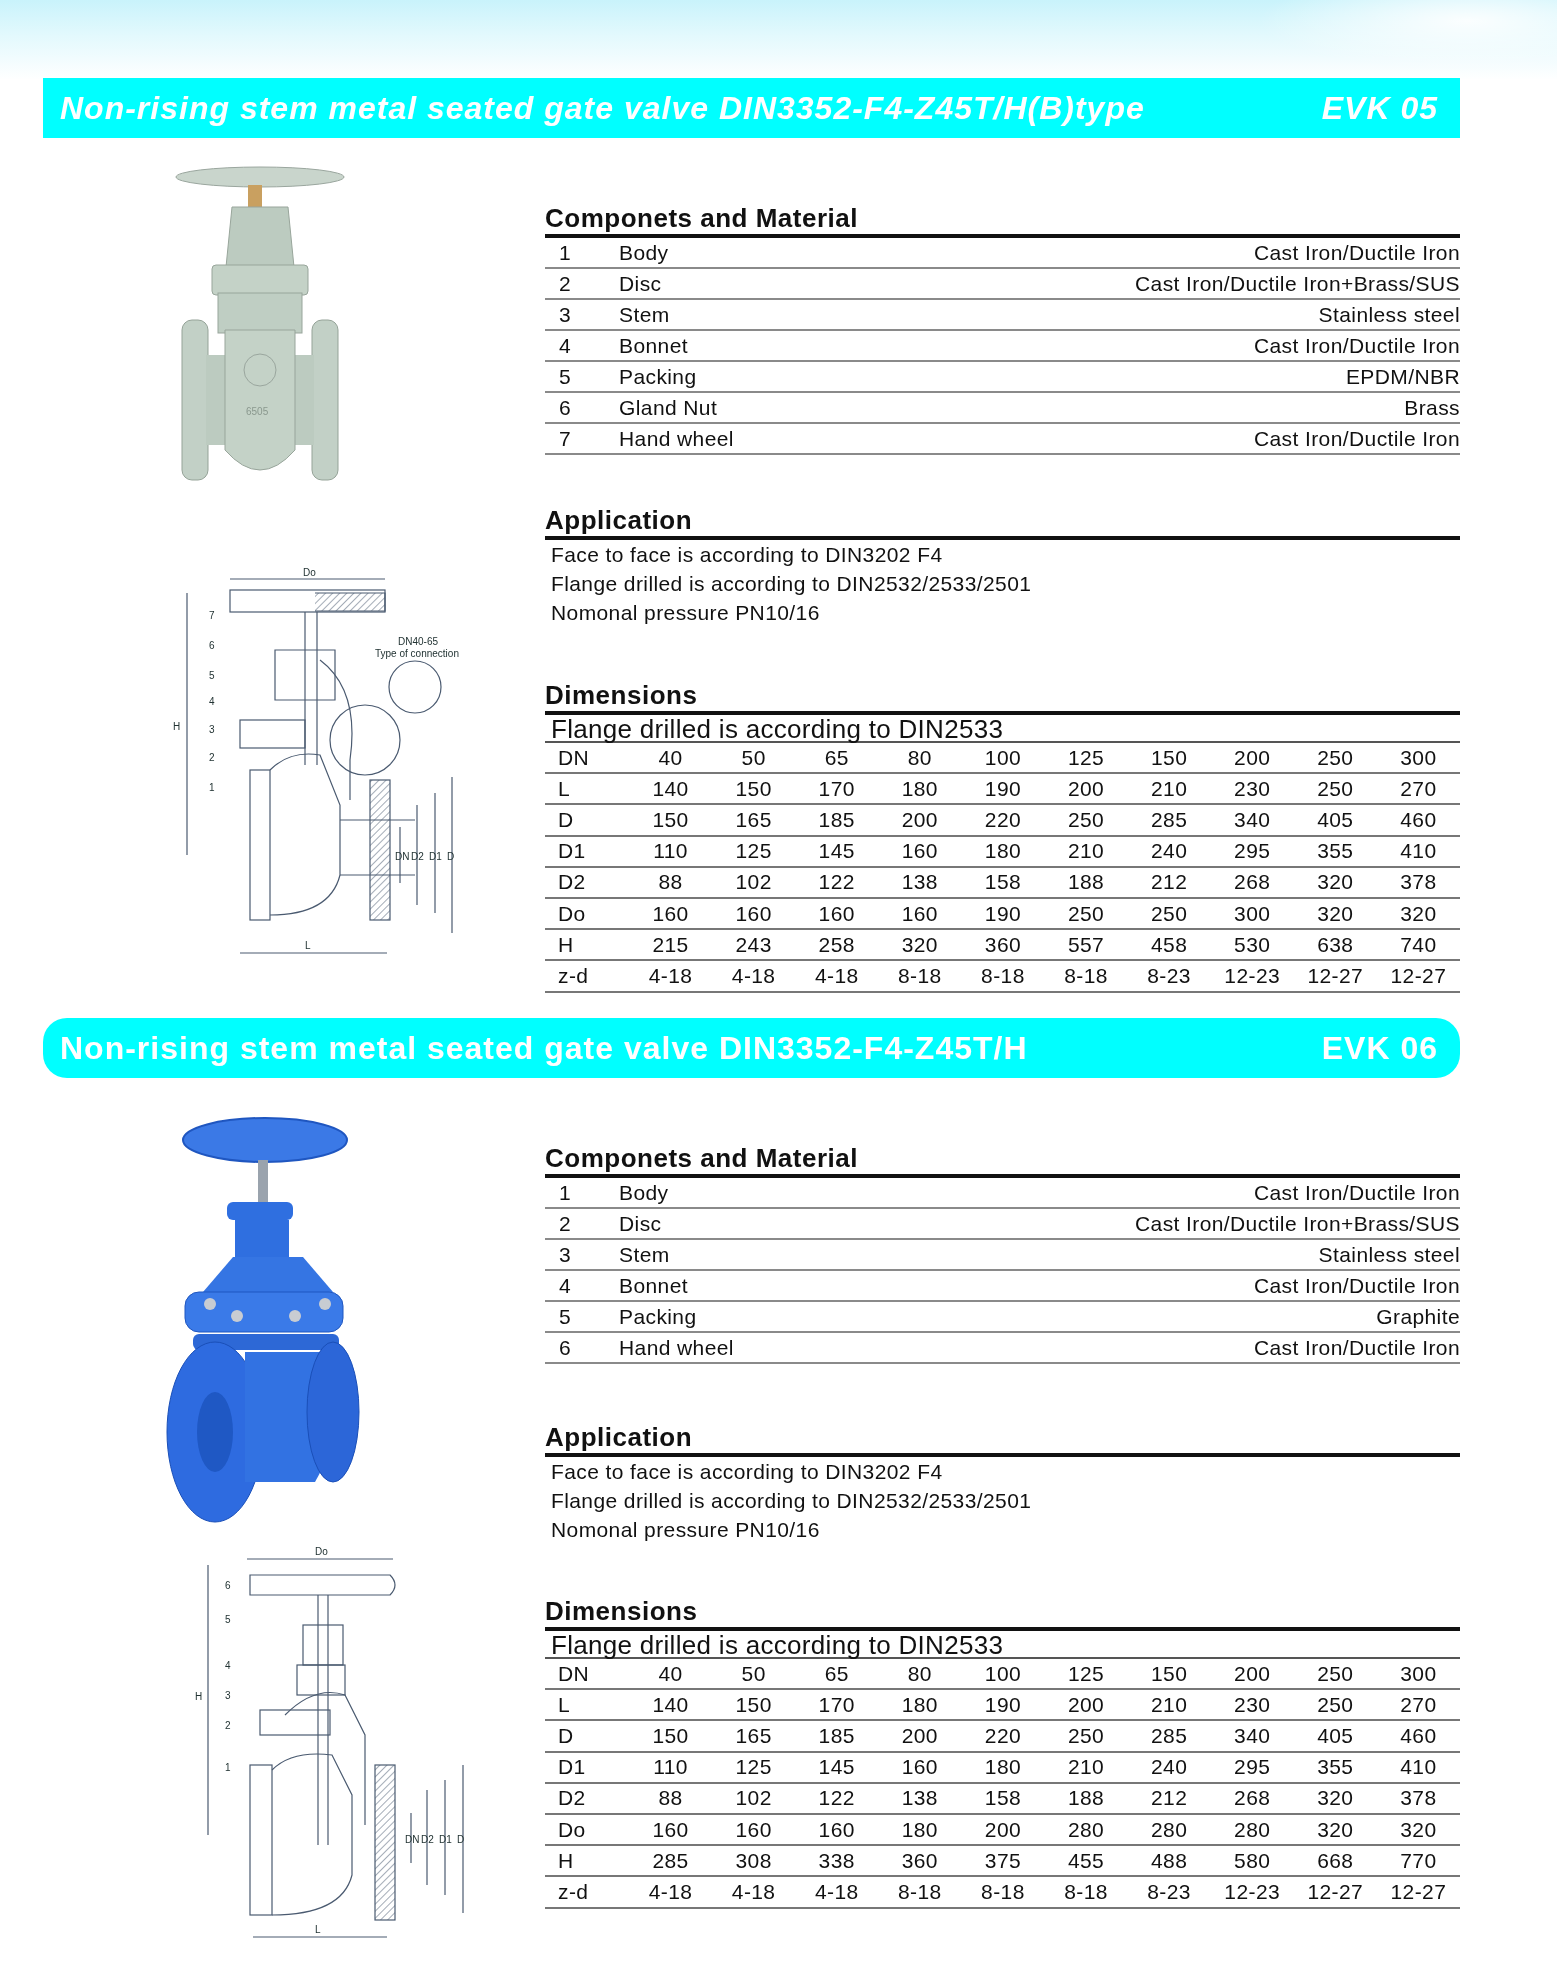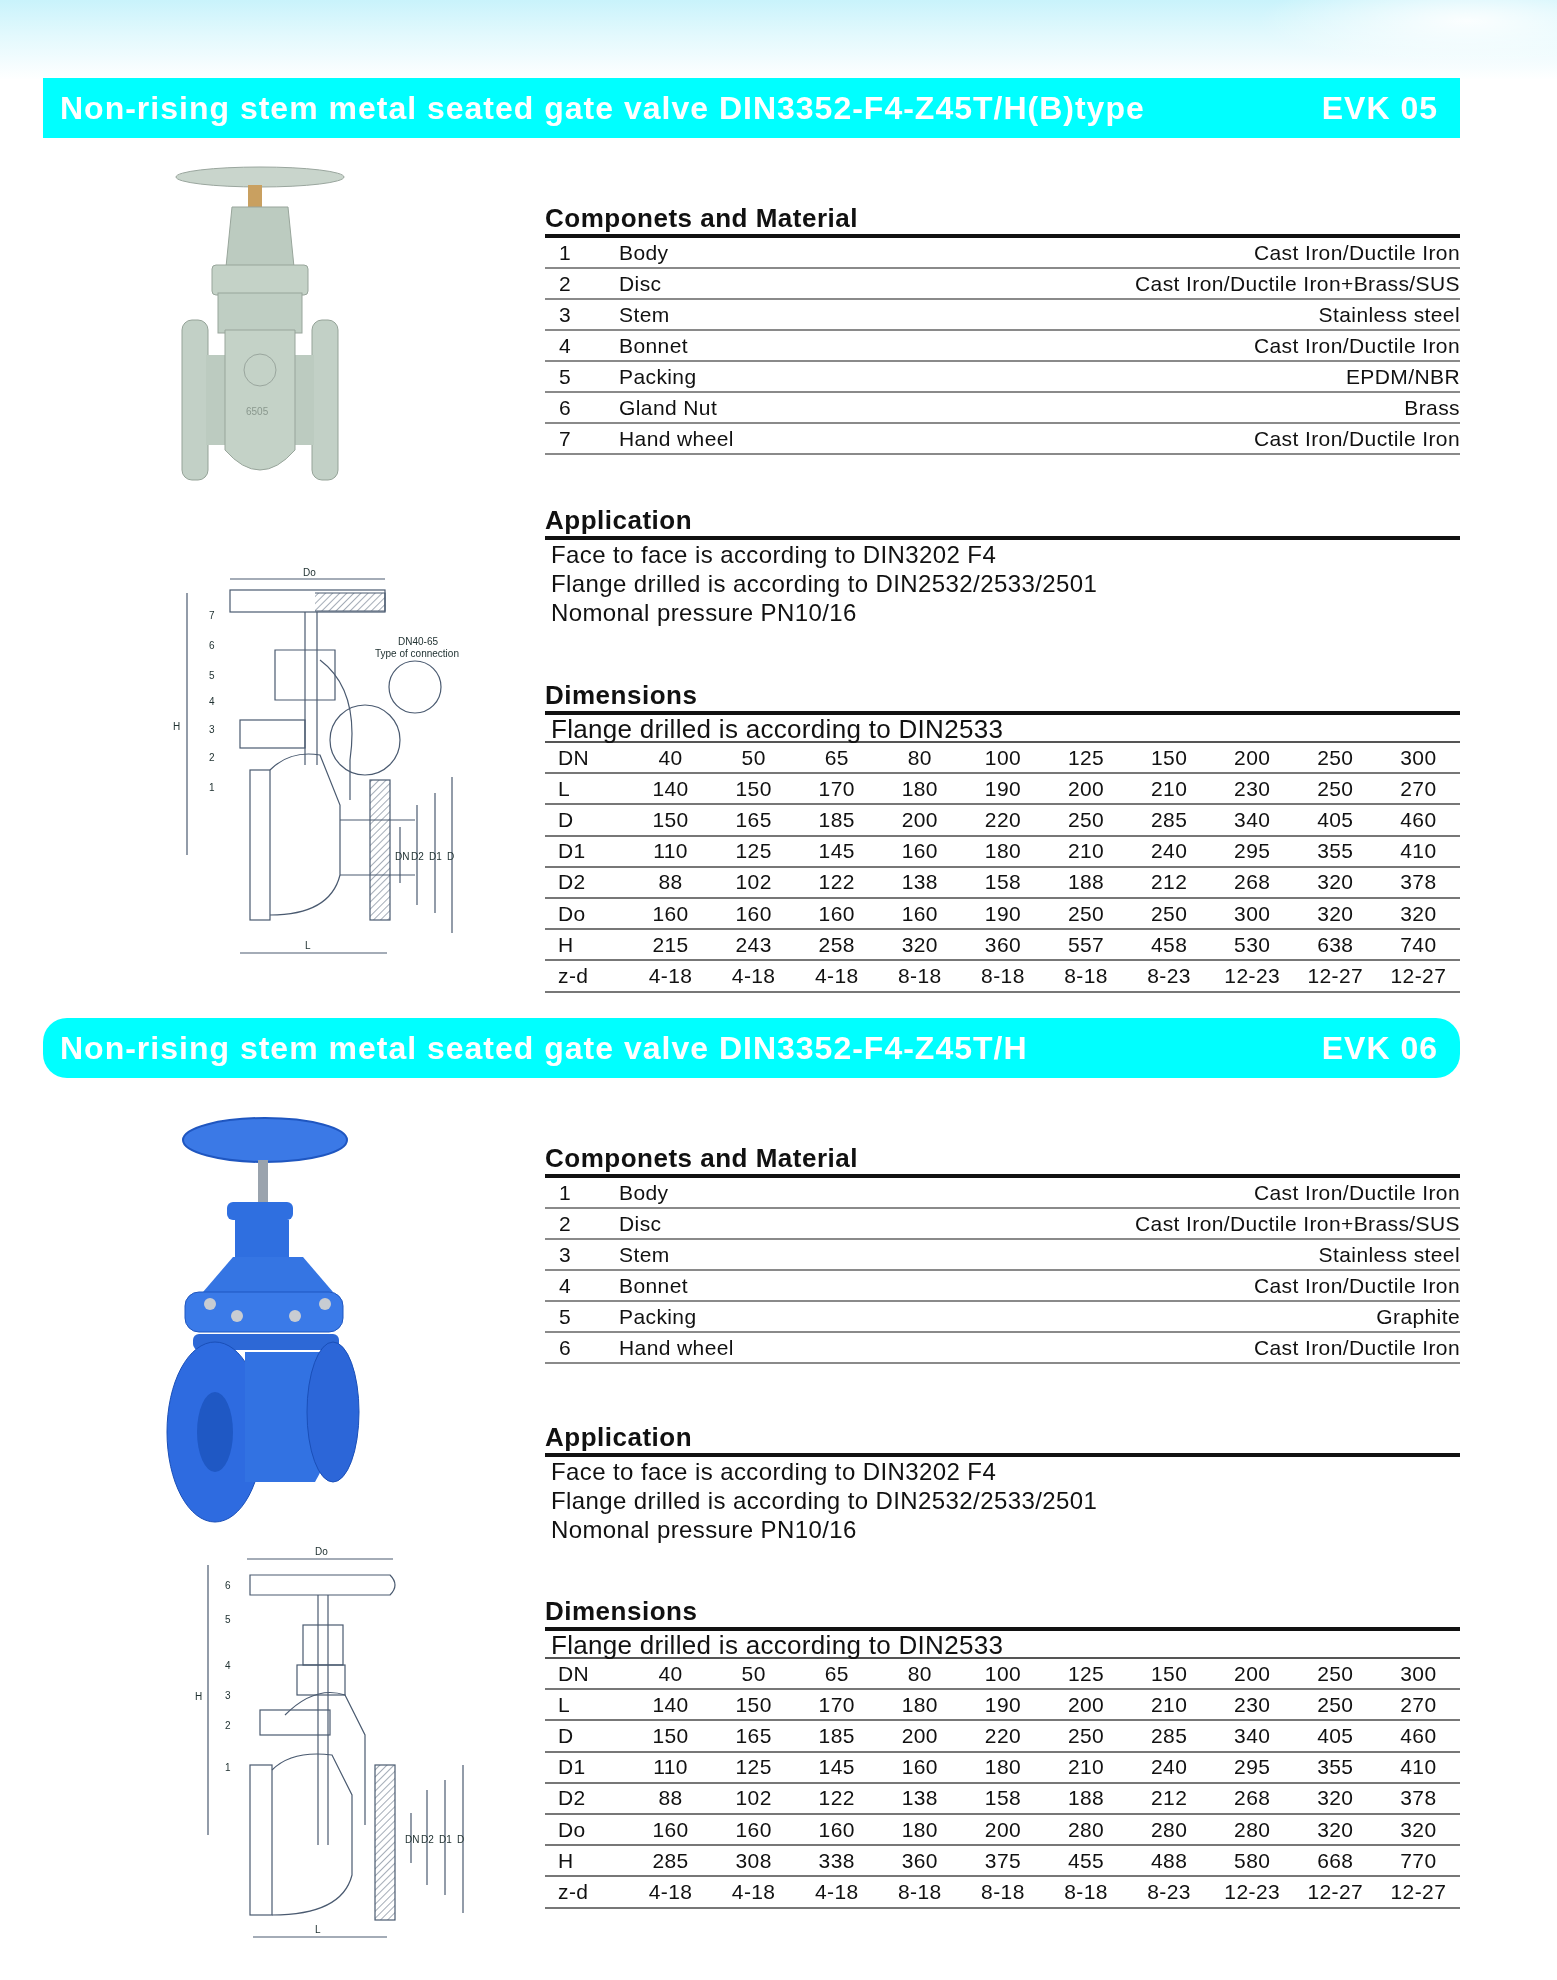--- a/index.html
+++ b/index.html
@@ -14,35 +14,35 @@
     color: #ffffff; display: flex; align-items: center; justify-content: space-between;
     padding: 0 22px 0 17px; font-weight: bold; font-size: 32px; letter-spacing: 1px; }
   .banner .code { padding-right: 0; }
   .right-col { position: absolute; left: 545px; width: 915px; }
   .h2 { font-weight: bold; font-size: 26px; letter-spacing: 0.5px; height: 32px; line-height: 32px; margin-top: 34px; }
   .thick { height: 4px; background: #111; }
   .mat-row { display: flex; height: 31px; align-items: center; border-bottom: 2px solid #8a8a8a; font-size: 21px; letter-spacing: 0.4px; }
   .mat-row .no { width: 74px; padding-left: 14px; }
   .mat-row .part { width: 184px; }
   .mat-row .mat { flex: 1; text-align: right; }
-  .app-line { font-size: 24px; height: 29px; line-height: 29px; padding-left: 6px; letter-spacing: 0.4px; }
+  .app-line { font-size: 21px; height: 29px; line-height: 29px; padding-left: 6px; letter-spacing: 0.4px; }
   .note { font-size: 26px; height: 28px; line-height: 28px; padding-left: 6px; border-bottom: 2px solid #555; letter-spacing: 0.3px; }
   .dim-row { display: flex; height: 31.2px; align-items: center; border-bottom: 2px solid #777; font-size: 21px; letter-spacing: 0.4px; }
   .dim-row .lbl { width: 84px; padding-left: 13px; }
   .dim-row .v { width: 83.1px; text-align: center; }
   .pic { position: absolute; }
   .drawing-label { font-size: 10px; fill: #233; }
 </style>
 </head>
 <body>
 
 <div class="sky"></div>
 
 <div class="section" style="top:0;">
-  <div class="banner" style="top:78px;">
+  <div class="banner" style="top:78px;font-style:italic;">
     <span>Non-rising stem metal seated gate valve DIN3352-F4-Z45T/H(B)type</span>
     <span class="code">EVK 05</span>
   </div>
 
   <svg class="pic" style="left:170px;top:165px;" width="180" height="370" viewBox="0 0 180 370">
     <ellipse cx="90" cy="12" rx="84" ry="10" fill="#c9d5cc" stroke="#9aa69e"></ellipse>
     <rect x="78" y="20" width="14" height="22" fill="#c9a060"></rect>
     <path d="M62 42 h56 l6 60 h-68 z" fill="#bccbc0" stroke="#98a59b"></path>
     <rect x="42" y="100" width="96" height="30" rx="4" fill="#c4d2c7" stroke="#98a59b"></rect>
     <rect x="48" y="128" width="84" height="40" fill="#bfcec3" stroke="#98a59b"></rect>

